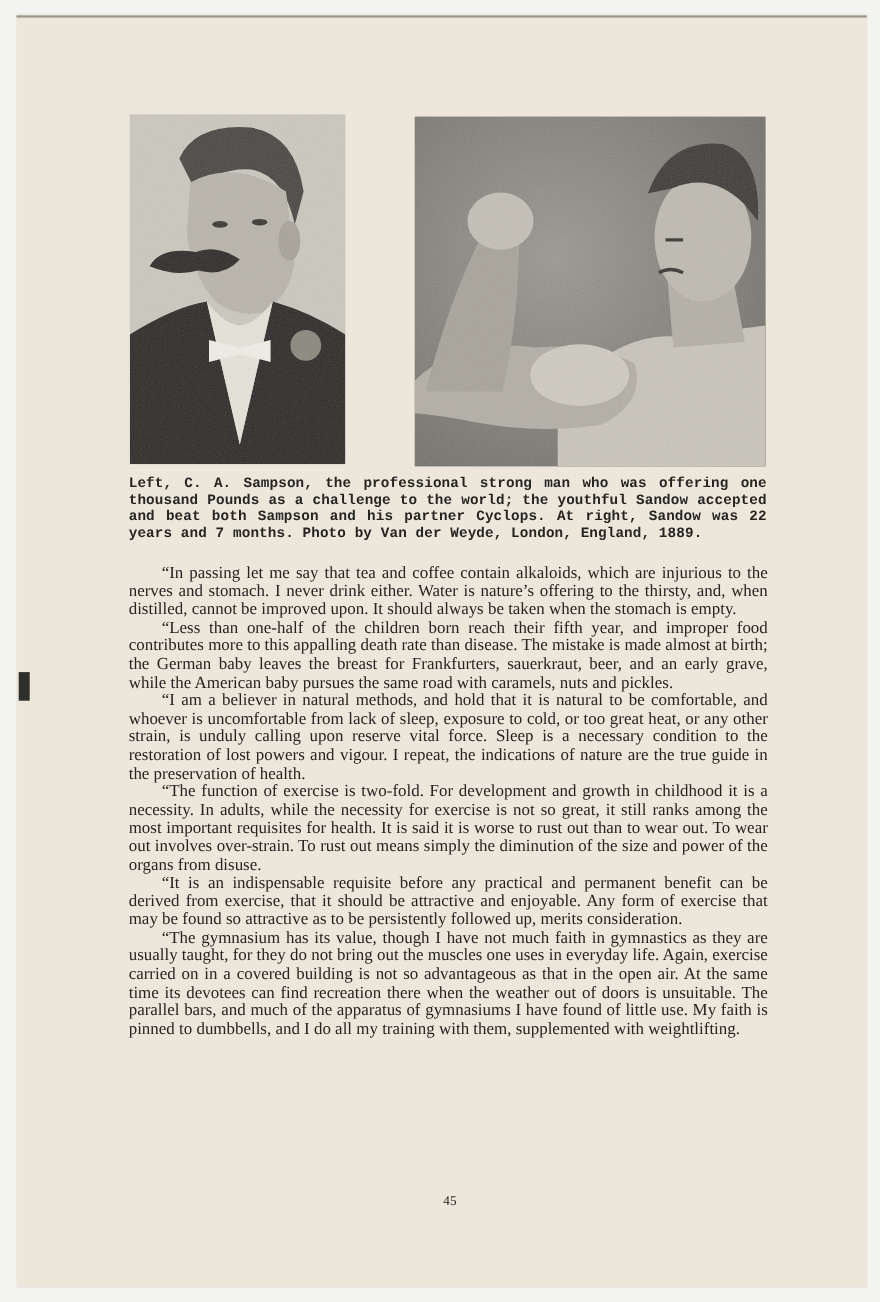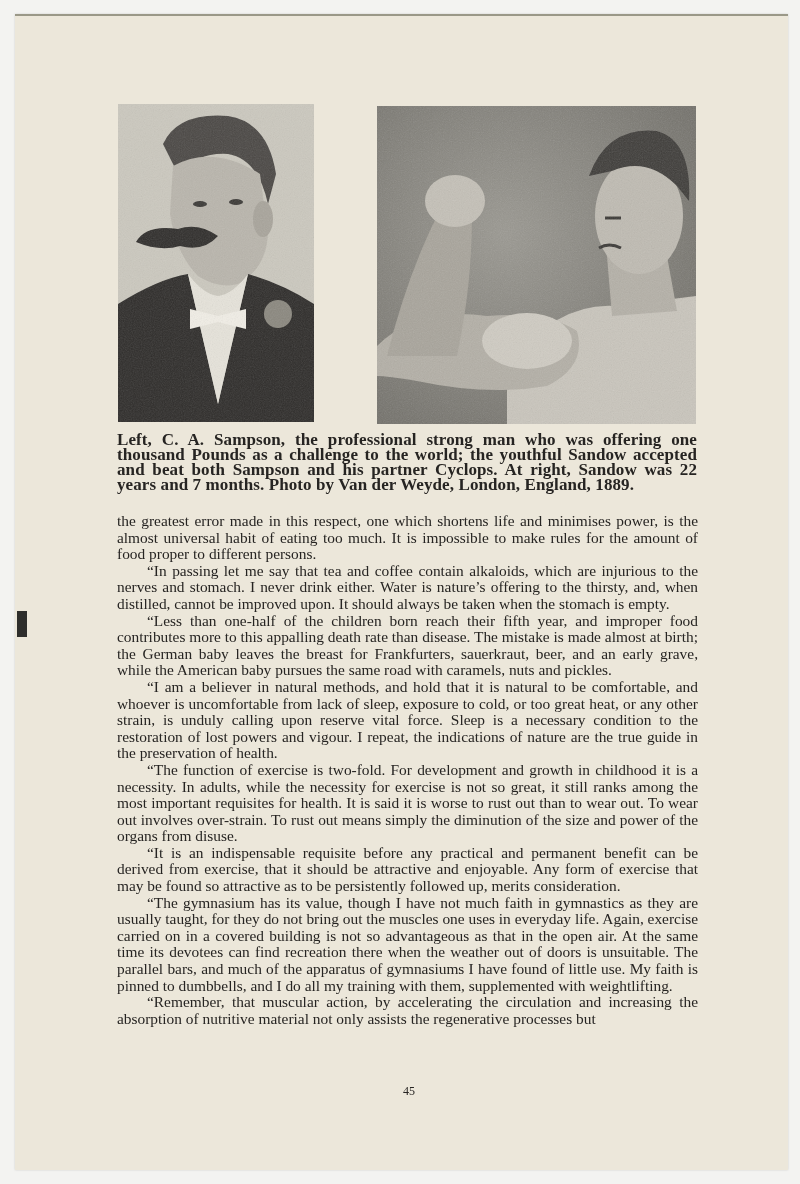--- a/index.html
+++ b/index.html
@@ -37,23 +37,23 @@
       left: 377px; top: 106px;
       width: 319px; height: 318px;
       background: #8f8d86;
     }
     .photo svg { width: 100%; height: 100%; display: block; }
 
     .caption {
       position: absolute;
       left: 117px; top: 432px;
       width: 580px;
-      font-family: Liberation Serif, serif;
+      font-family: Liberation Mono, monospace;
       font-weight: bold;
-      font-size: 17px;
+      font-size: 13px;
       line-height: 15px;
       color: #262422;
       text-align: justify;
       letter-spacing: 0.1px;
     }
     .body-text {
       position: absolute;
       left: 117px; top: 513px;
       width: 581px;
       font-size: 15.4px;
@@ -151,23 +151,21 @@
     <ellipse cx="78" cy="95" rx="30" ry="26" fill="#c4c0b7"></ellipse>
 
     <ellipse cx="150" cy="235" rx="45" ry="28" fill="#cfcbc2"></ellipse>
     <rect width="319" height="318" filter="url(#grain2)"></rect>
   </svg>
 </div>
 
 <div class="caption">Left, C. A. Sampson, the professional strong man who was offering one thousand Pounds as a challenge to the world; the youthful Sandow accepted and beat both Sampson and his partner Cyclops. At right, Sandow was 22 years and 7 months. Photo by Van der Weyde, London, England, 1889.</div>
 
 <div class="body-text">
-  <p class="cont">the greatest error made in this respect, one which shortens life and minimises power, is the almost universal habit of eating too much. It is impossible to make rules for the amount of food proper to different persons.</p>
   <p>“In passing let me say that tea and coffee contain alkaloids, which are injurious to the nerves and stomach. I never drink either. Water is nature’s offering to the thirsty, and, when distilled, cannot be improved upon. It should always be taken when the stomach is empty.</p>
   <p>“Less than one-half of the children born reach their fifth year, and improper food contributes more to this appalling death rate than disease. The mistake is made almost at birth; the German baby leaves the breast for Frankfurters, sauerkraut, beer, and an early grave, while the American baby pursues the same road with caramels, nuts and pickles.</p>
   <p>“I am a believer in natural methods, and hold that it is natural to be comfortable, and whoever is uncomfortable from lack of sleep, exposure to cold, or too great heat, or any other strain, is unduly calling upon reserve vital force. Sleep is a necessary condition to the restoration of lost powers and vigour. I repeat, the indications of nature are the true guide in the preservation of health.</p>
   <p>“The function of exercise is two-fold. For development and growth in childhood it is a necessity. In adults, while the necessity for exercise is not so great, it still ranks among the most important requisites for health. It is said it is worse to rust out than to wear out. To wear out involves over-strain. To rust out means simply the diminution of the size and power of the organs from disuse.</p>
   <p>“It is an indispensable requisite before any practical and permanent benefit can be derived from exercise, that it should be attractive and enjoyable. Any form of exercise that may be found so attractive as to be persistently followed up, merits consideration.</p>
   <p>“The gymnasium has its value, though I have not much faith in gymnastics as they are usually taught, for they do not bring out the muscles one uses in everyday life. Again, exercise carried on in a covered building is not so advantageous as that in the open air. At the same time its devotees can find recreation there when the weather out of doors is unsuitable. The parallel bars, and much of the apparatus of gymnasiums I have found of little use. My faith is pinned to dumbbells, and I do all my training with them, supplemented with weightlifting.</p>
-  <p>“Remember, that muscular action, by accelerating the circulation and increasing the absorption of nutritive material not only assists the regenerative processes but</p>
 </div>
 
 <div class="page-number">45</div>
 
 </body></html>

